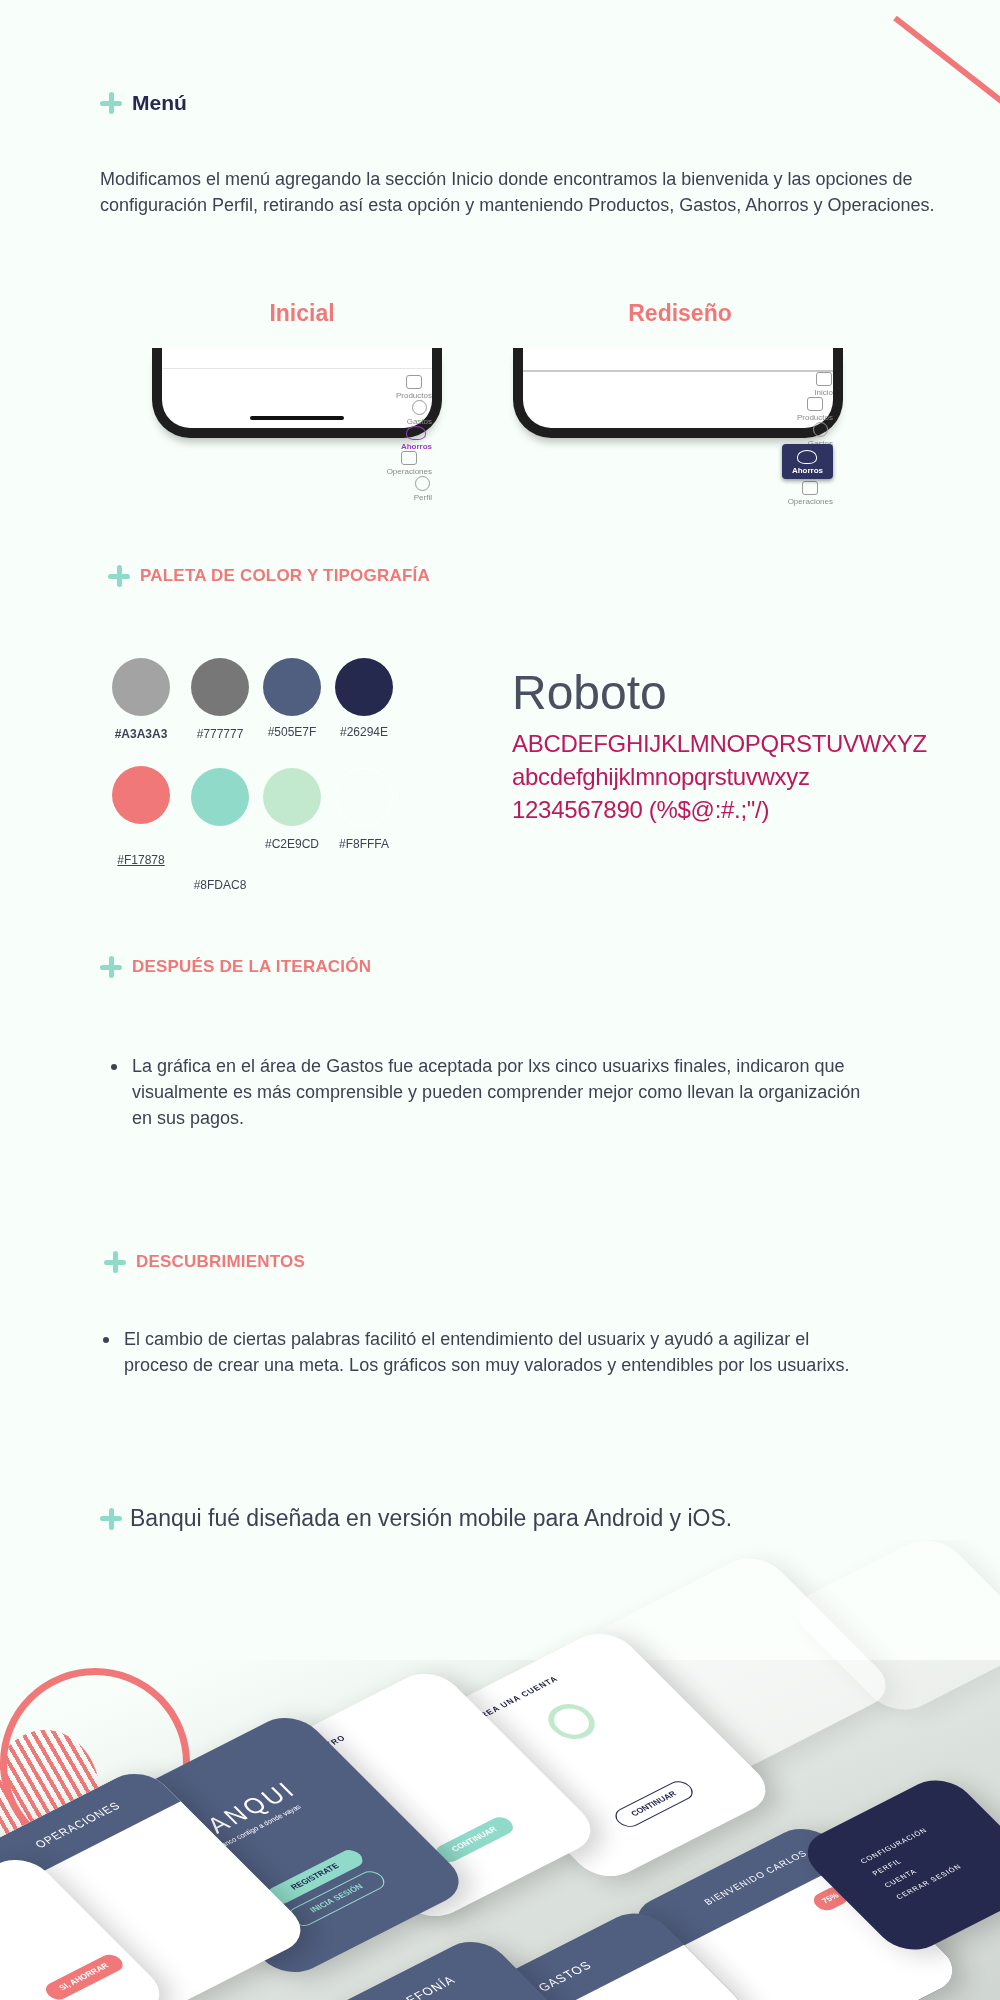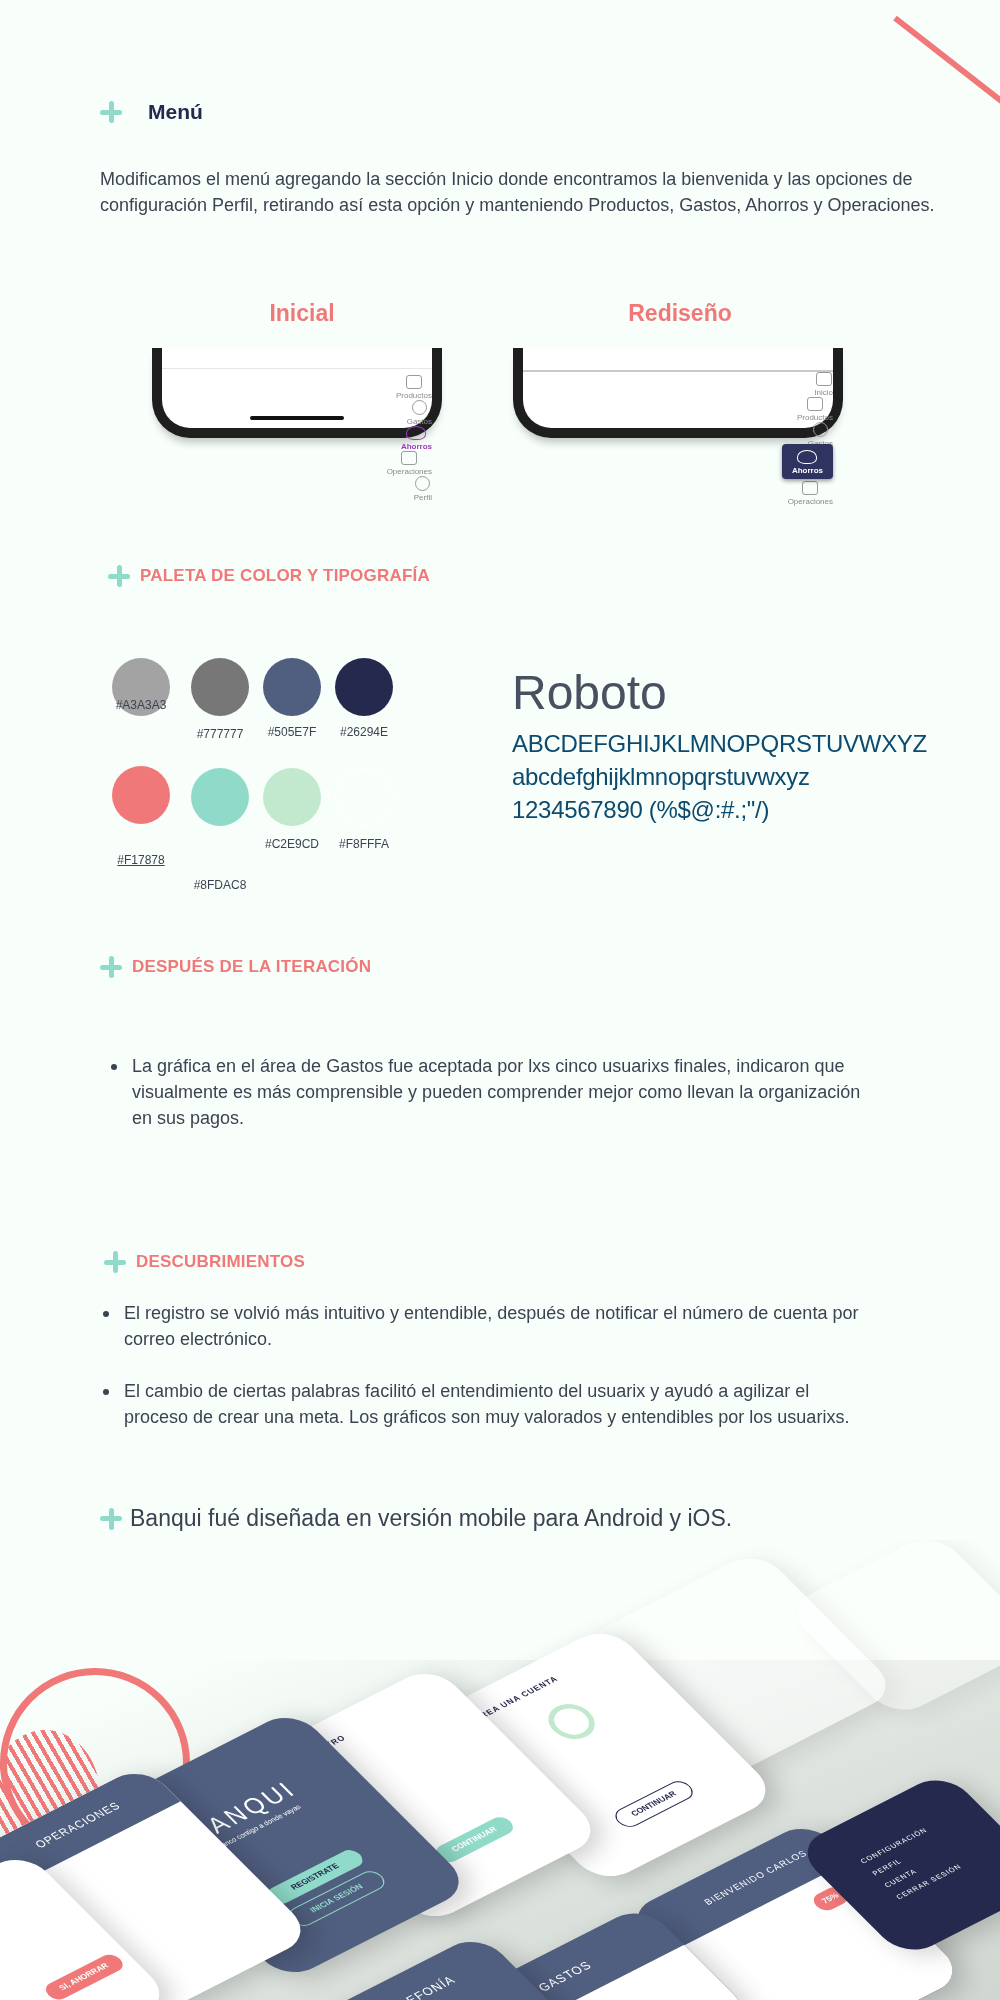--- a/index.html
+++ b/index.html
@@ -19,21 +19,21 @@
     content: ""; position: absolute; background: #8FDAC8; border-radius: 3px;
   }
   .plus::before { left: 0; top: 8.5px; width: 22px; height: 5px; }
   .plus::after { left: 8.5px; top: 0; width: 5px; height: 22px; }
 
   .deco-line {
     position: absolute; left: 895px; top: 15px; width: 160px; height: 6px;
     background: #F17878; transform-origin: 0 50%; transform: rotate(38deg);
   }
 
-  .h-menu { left: 100px; top: 100px; display: flex; align-items: center; gap: 26px; }
+  .h-menu { left: 100px; top: 91px; display: flex; align-items: center; gap: 10px; }
   .h-menu span.t { font-size: 21px; font-weight: bold; color: #26294E; }
 
   .intro { left: 100px; top: 166px; width: 840px; font-size: 18px; line-height: 26px; color: #3d4252; }
 
   .cap { font-size: 23px; font-weight: bold; color: #F17878; text-align: center; }
 
   
   .phone {
     position: absolute; background: #fff;
     border: 10px solid #1e1e1e; border-top: none;
@@ -53,21 +53,21 @@
   .tab.active2 .ic { border-color: #fff; border-radius: 50% 50% 40% 40%; width: 20px; }
   .home-ind { position: absolute; left: 50%; bottom: 8px; width: 94px; height: 4px; margin-left: -47px; background: #111; border-radius: 2px; }
 
   .h-sec { display: flex; align-items: center; gap: 10px; }
   .h-sec span.t { font-size: 17px; font-weight: bold; color: #F17878; letter-spacing: 0.2px; }
 
   .sw { position: absolute; width: 58px; height: 58px; border-radius: 50%; }
   .sw-lbl { position: absolute; width: 80px; text-align: center; font-size: 12px; color: #3d4252; }
 
   .font-name { left: 512px; top: 665px; font-size: 48px; color: #4a5060; font-weight: normal; }
-  .font-line { left: 512px; font-size: 24px; color: #0c4a6e; letter-spacing: -0.3px; }
+  .font-line { left: 512px; font-size: 24px; color: #be185d; letter-spacing: -0.3px; }
 
   ul.bul { list-style: none; }
   ul.bul li { position: relative; font-size: 18px; line-height: 26px; color: #3d4252; padding-left: 24px; }
   ul.bul li::before { content: ""; position: absolute; left: 3px; top: 11px; width: 6px; height: 6px; border-radius: 50%; background: #3d4252; }
 
   .closing { left: 100px; top: 1505px; display: flex; align-items: center; gap: 8px; }
   .closing span.t { font-size: 23px; color: #3d4252; }
 
   
   .collage { left: 0; top: 1540px; width: 1000px; height: 460px; overflow: hidden; }
@@ -156,21 +156,21 @@
 <div>
   <div class="sw" style="left:112px; top:658px; background:#A3A3A3;"></div>
   <div class="sw" style="left:191px; top:658px; background:#777777;"></div>
   <div class="sw" style="left:263px; top:658px; background:#505E7F;"></div>
   <div class="sw" style="left:335px; top:658px; background:#26294E;"></div>
   <div class="sw" style="left:112px; top:766px; background:#F17878;"></div>
   <div class="sw" style="left:191px; top:768px; background:#8FDAC8;"></div>
   <div class="sw" style="left:263px; top:768px; background:#C2E9CD;"></div>
   <div class="sw" style="left:335px; top:768px; background:#F8FFFA; border:1.5px solid #ffffff;"></div>
 
-  <div class="sw-lbl" style="left:101px; top:698px;">#A3A3A3</div>
+  <div class="sw-lbl" style="left:101px; top:727px;font-weight:bold;">#A3A3A3</div>
   <div class="sw-lbl" style="left:180px; top:727px;">#777777</div>
   <div class="sw-lbl" style="left:252px; top:725px;">#505E7F</div>
   <div class="sw-lbl" style="left:324px; top:725px;">#26294E</div>
   <div class="sw-lbl" style="left:101px; top:853px;text-decoration:underline;">#F17878</div>
   <div class="sw-lbl" style="left:180px; top:878px;">#8FDAC8</div>
   <div class="sw-lbl" style="left:252px; top:837px;">#C2E9CD</div>
   <div class="sw-lbl" style="left:324px; top:837px;">#F8FFFA</div>
 </div>
 
 <div>
@@ -186,21 +186,20 @@
 </div>
 <ul class="abs bul" style="left:108px; top:1027px; width:760px;">
   <li style="margin-top:26px;">La gráfica en el área de Gastos fue aceptada por lxs cinco usuarixs finales, indicaron que visualmente es más comprensible y pueden comprender mejor como llevan la organización en sus pagos.</li>
 </ul>
 
 <div class="abs h-sec" style="left:104px; top:1251px;">
   <span class="plus"></span>
   <span class="t">DESCUBRIMIENTOS</span>
 </div>
 <ul class="abs bul" style="left:100px; top:1300px; width:760px;">
-  <li>El registro se volvió más intuitivo y entendible, después de notificar el número de cuenta por correo electrónico.</li>
   <li style="margin-top:26px;">El cambio de ciertas palabras facilitó el entendimiento del usuarix y ayudó a agilizar el proceso de crear una meta. Los gráficos son muy valorados y entendibles por los usuarixs.</li>
 </ul>
 
 <div class="abs closing">
   <span class="plus"></span>
   <span class="t">Banqui fué diseñada en versión mobile para Android y iOS.</span>
 </div>
 
 <div class="abs collage">
   <div class="shade"></div>

